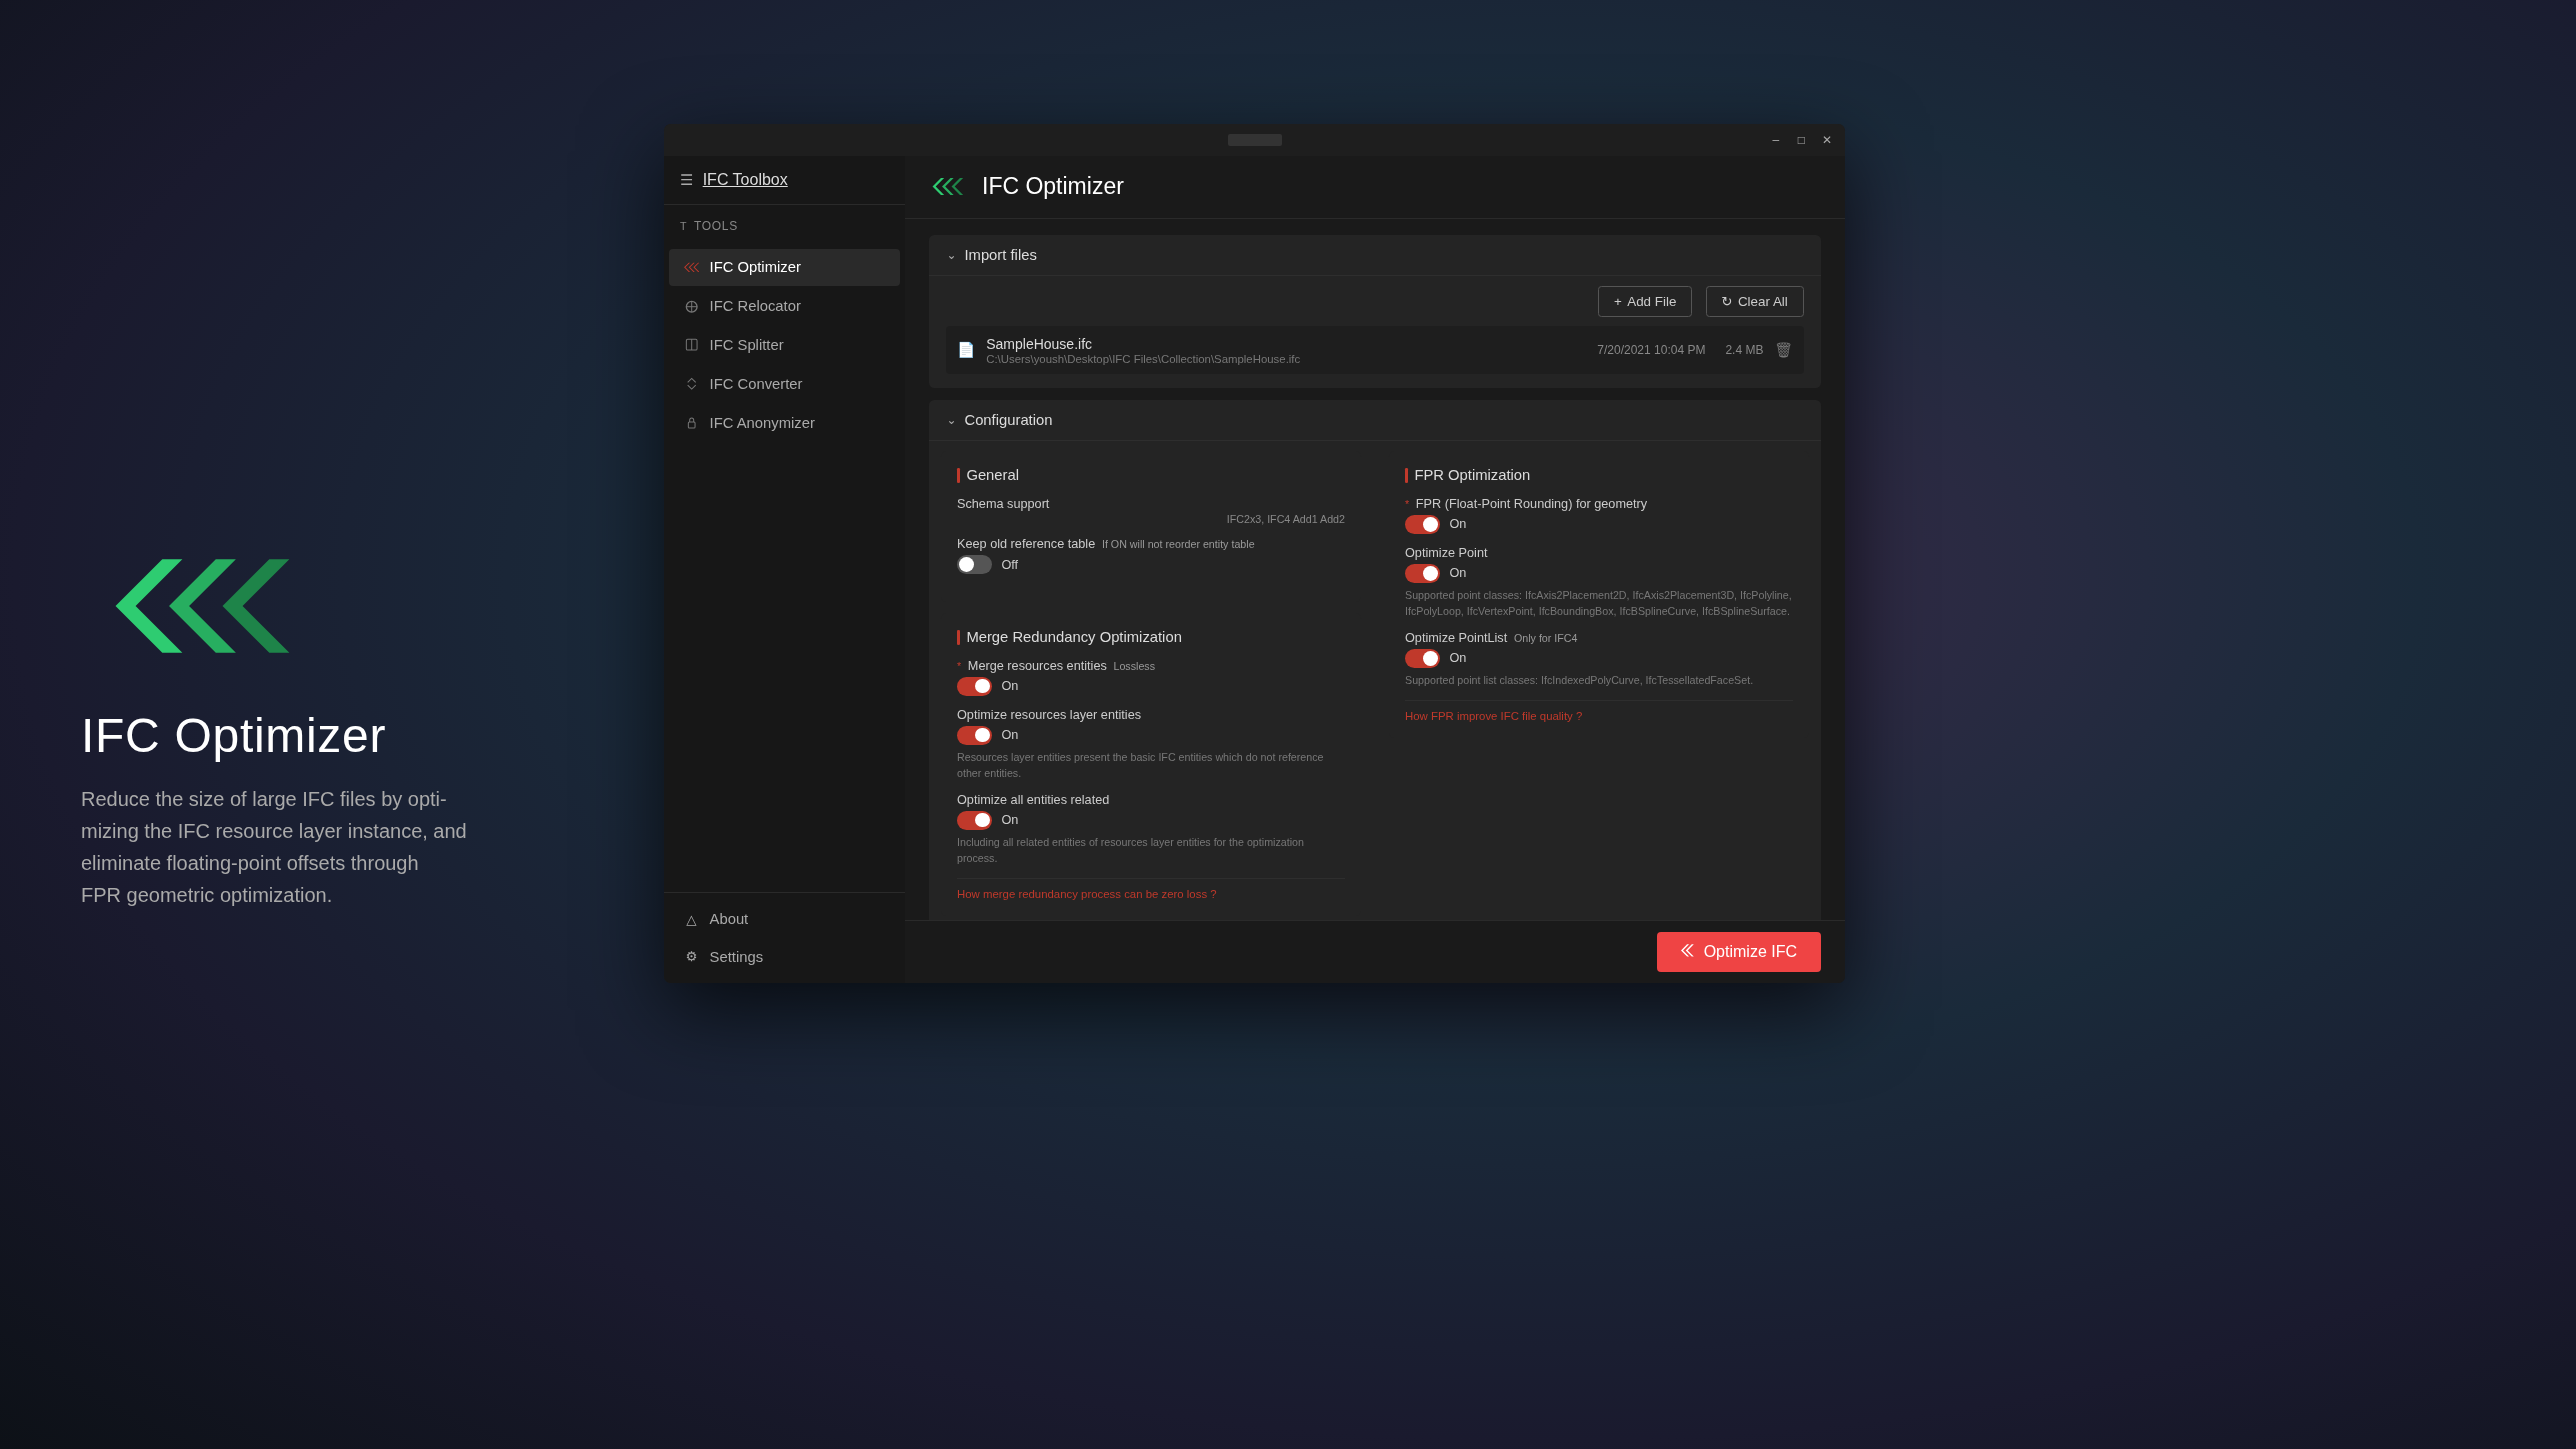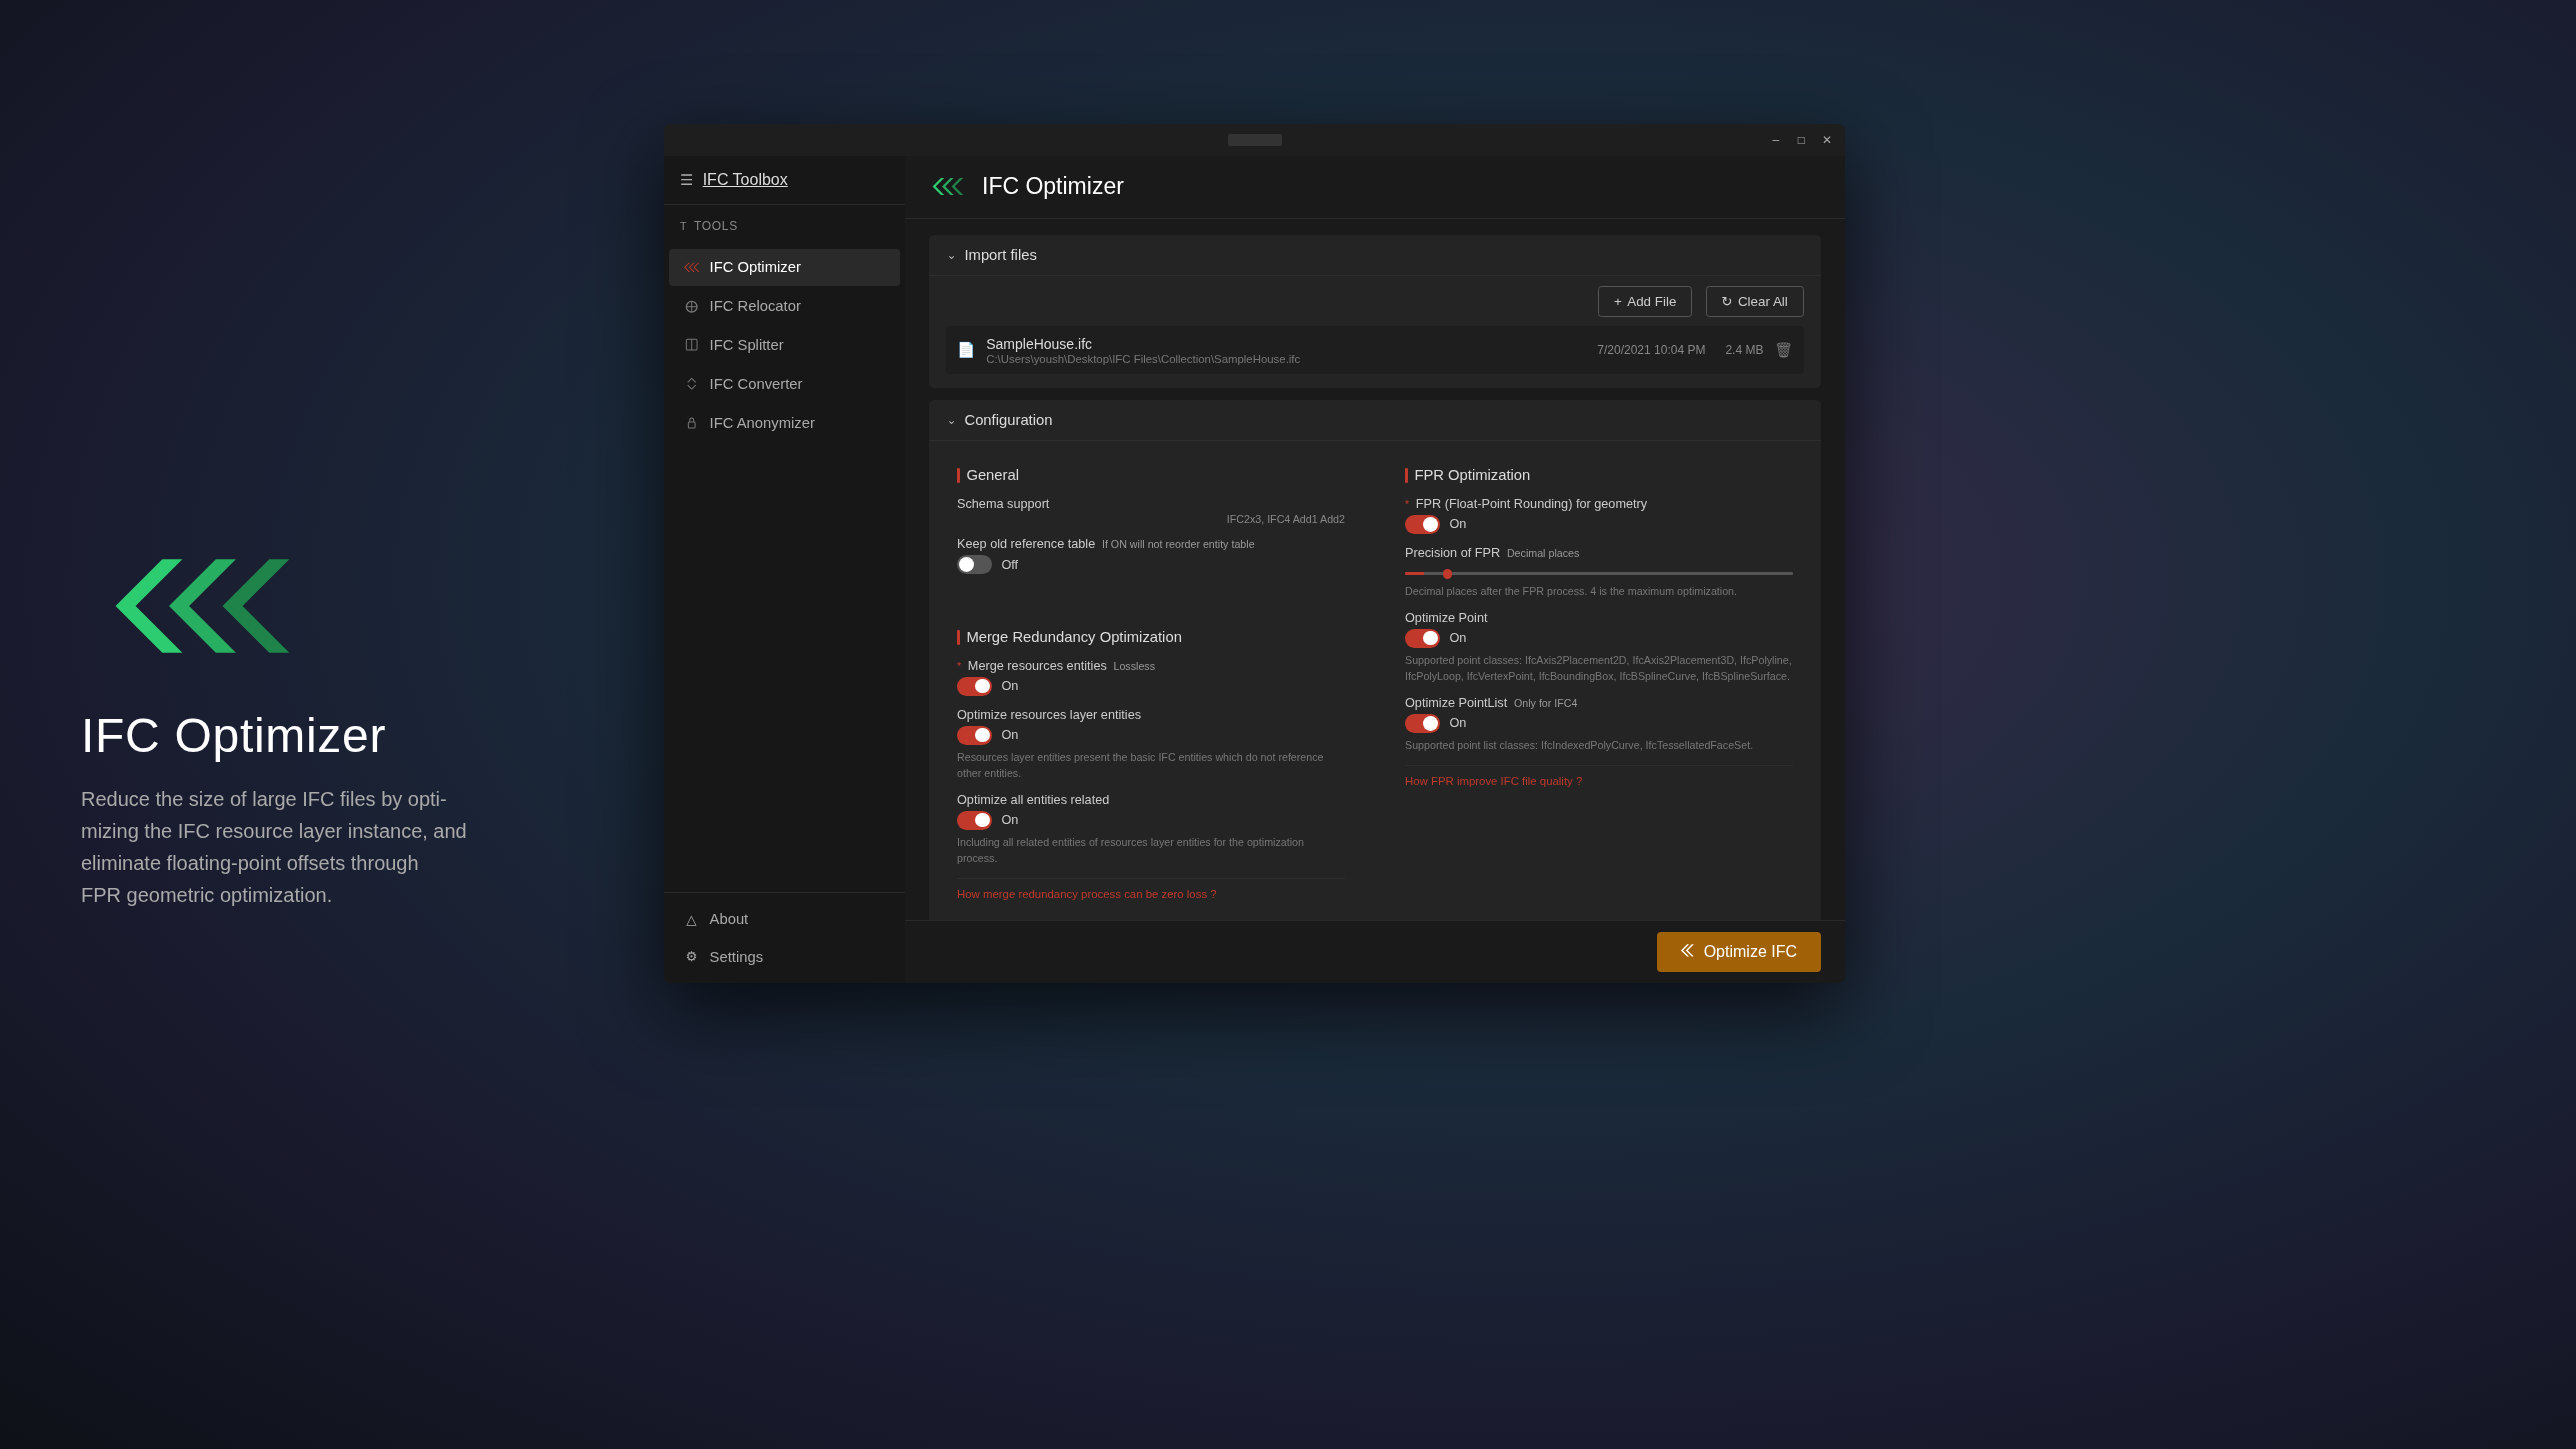--- a/index.html
+++ b/index.html
@@ -417,21 +417,21 @@
       display: flex;
       justify-content: flex-end;
       border-top: 0.7px solid #2a2a2a;
       flex-shrink: 0;
     }
     .btn-primary {
       display: flex;
       align-items: center;
       gap: 8px;
       padding: 10.7px 24px;
-      background: #a16207;
+      background: #ef4444;
       color: #fff;
       font-size: 16px;
       border: none;
       border-radius: 4px;
       cursor: pointer;
       font-weight: 500;
     }
 
     
     .divider { border: none; border-top: 0.7px solid #2e2e2e; margin: 9.4px 0; }
@@ -686,30 +686,20 @@
                     </div>
                     <div class="toggle-row">
                       <div class="toggle">
                         <div class="toggle-track"></div>
                         <div class="toggle-thumb on"></div>
                       </div>
                       <span class="toggle-label">On</span>
                     </div>
                   </div>
 
-                  <div class="config-row">
-                    <div class="config-label">
-                      <span>Precision of FPR</span>
-                      <span class="config-label-badge">Decimal places</span>
-                    </div>
-                    <div class="slider-container">
-                      <input type="range" class="slider" min="0" max="10" value="1" style="">
-                    </div>
-                    <div class="config-note">Decimal places after the FPR process. 4 is the maximum optimization.</div>
-                  </div>
 
                   <div class="config-row">
                     <div class="config-label">Optimize Point</div>
                     <div class="toggle-row">
                       <div class="toggle">
                         <div class="toggle-track"></div>
                         <div class="toggle-thumb on"></div>
                       </div>
                       <span class="toggle-label">On</span>
                     </div>

